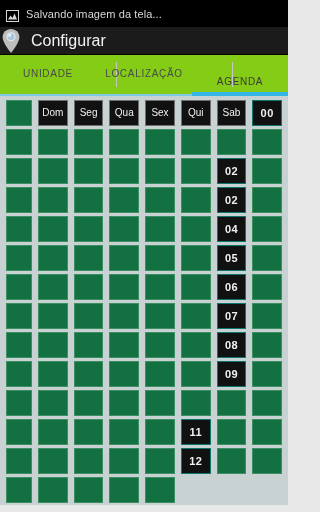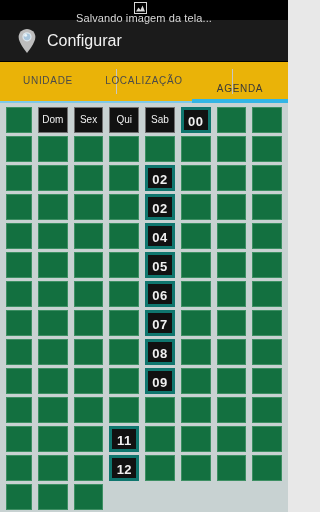--- a/index.html
+++ b/index.html
@@ -10,71 +10,70 @@
     width: 288px;
     height: 512px;
     overflow: hidden;
     background: #e8e8e8;
     font-family: "Liberation Sans", sans-serif;
     -webkit-font-smoothing: antialiased;
   }
 
   
   .statusbar {
-    height: 20px;
+    height: 27px;
     background: #000000;
     display: flex;
     align-items: center;
     padding: 0 6px;
     box-sizing: border-box;
-    flex-direction: column;
   }
   .statusbar .sb-icon {
     width: 13px;
     height: 12px;
     margin-right: 7px;
     flex: 0 0 auto;
     position: relative;
   }
   .statusbar .sb-text {
     color: #d8d8d8;
     font-size: 11px;
     line-height: 12px;
     letter-spacing: 0.1px;
     white-space: nowrap;
   }
 
   
   .actionbar {
-    height: 42px;
+    height: 28px;
     background: #1b1b1b;
     display: flex;
     align-items: center;
-    padding: 0 16px;
+    padding: 0 0;
     box-sizing: border-box;
     border-bottom: 1px solid #000;
   }
   .actionbar .pin {
     width: 22px;
     height: 28px;
     margin-right: 9px;
     flex: 0 0 auto;
   }
   .actionbar .title {
     color: #f2f2f2;
     font-size: 16px;
     line-height: 18px;
     white-space: nowrap;
     font-weight: normal;
   }
 
   
   .tabbar {
     height: 41px;
-    background: #eab308;
+    background: #84cc16;
     display: flex;
     align-items: stretch;
     box-sizing: border-box;
     position: relative;
   }
   .tab {
     flex: 1 1 0;
     display: flex;
     align-items: center;
     justify-content: center;
@@ -140,23 +139,23 @@
     color: #f0f0f0;
     font-size: 10px;
     line-height: 24px;
     text-align: center;
     overflow: hidden;
     white-space: nowrap;
   }
   
   .hour-head {
     background: #111111;
-    border: 3px solid #0f766e;
+    border: 1px solid #0f766e;
     color: #f0f0f0;
-    font-size: 13px;
+    font-size: 11px;
     line-height: 24px;
     text-align: center;
     font-weight: bold;
     letter-spacing: 0.4px;
   }
   
   .corner {
     background: #137040;
     border: 1px solid #3d8f63;
   }
@@ -205,20 +204,22 @@
   <div class="tab active">
     <span class="tab-label">AGENDA</span>
     <span class="tab-underline"></span>
   </div>
 </div>
 
 <div class="grid-wrap">
   <div class="grid" id="schedule-grid">
       <div class="cell corner"></div>
       <div class="cell day-head">Dom</div>
+      <div class="cell day-head">Seg</div>
+      <div class="cell day-head">Qua</div>
       <div class="cell day-head">Sex</div>
       <div class="cell day-head">Qui</div>
       <div class="cell day-head">Sab</div>
       <div class="cell hour-head">00</div>
       <div class="cell slot"></div>
       <div class="cell slot"></div>
       <div class="cell slot"></div>
       <div class="cell slot"></div>
       <div class="cell slot"></div>
       <div class="cell slot"></div>

